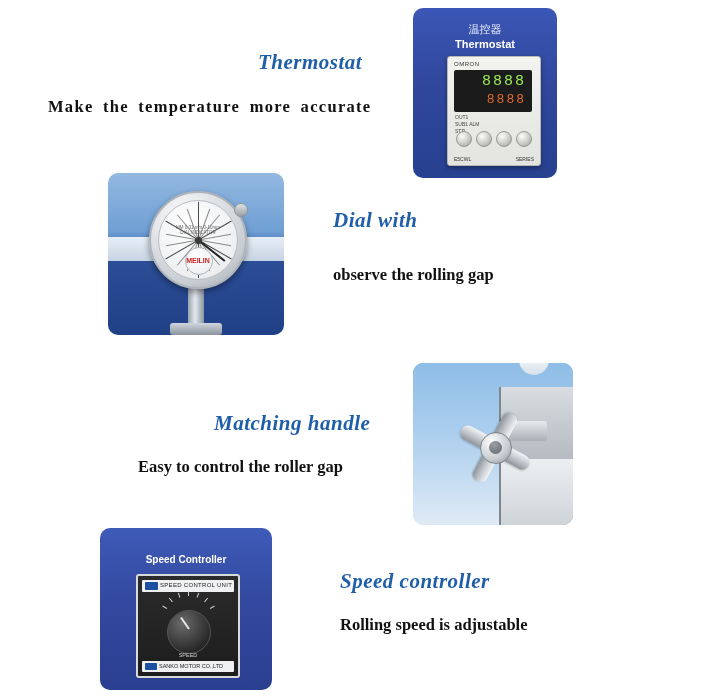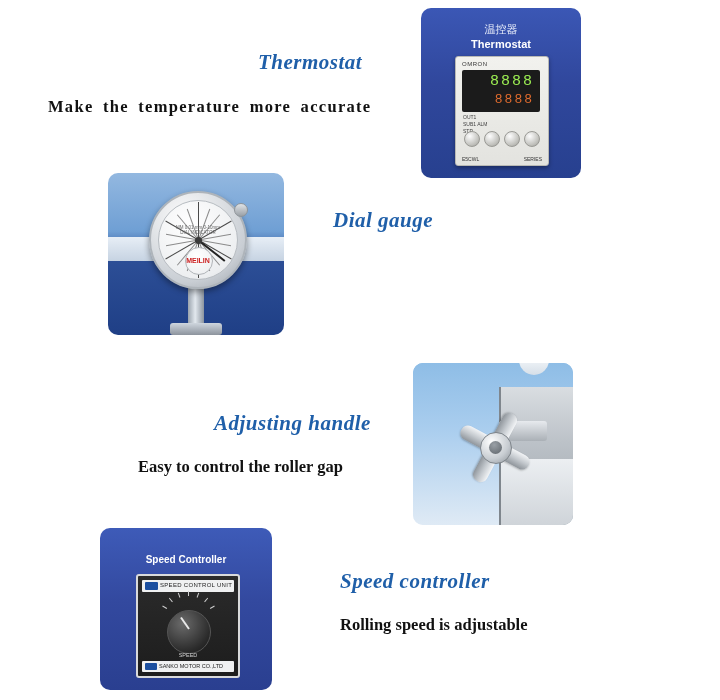--- a/index.html
+++ b/index.html
@@ -39,23 +39,22 @@
   }
   .photo {
     position: absolute;
     border-radius: 10px;
     overflow: hidden;
     background: #2b3f8c;
   }
 
   
   .ph-thermostat {
-    left: 413px; top: 8px; width: 160px; height: 170px;
+    left: 413px; top: 8px; width: 144px; height: 170px;
     background: linear-gradient(180deg,#3b57b5 0%, #30479c 45%, #27408f 100%);
-    margin-left: 8px;
   }
   .th-cn {
     position: absolute; left: 0; right: 0; top: 14px; text-align: center;
     color: #e9eefb; font-size: 11px; font-family: "DejaVu Sans", sans-serif;
   }
   .th-en {
     position: absolute; left: 0; right: 0; top: 30px; text-align: center;
     color: #ffffff; font-size: 11px; font-weight: bold; font-family: "Liberation Sans", sans-serif;
   }
   .th-body {
@@ -346,41 +345,42 @@
       <div class="dial-label">MM 0.01 mm  0-10mm DIAL INDICATOR</div>
       <div class="dial-sub"></div>
       <div class="dial-brand">MEILIN</div>
       <div class="dial-needle"></div>
       <div class="dial-hub"></div>
     </div>
   </div>
 </div>
 
 <div class="feature" style="left:333px; top:208px;">
-  <div class="title">Dial gauge</div>
+  <div class="title">Dial with</div>
 </div>
 <div class="feature" style="left:333px; top:246px;">
+  <div class="desc" style="margin-top:14px;">observe the rolling gap</div>
 </div>
 
 <div class="photo ph-handle">
   <div class="hnd-wall"></div>
   <div class="hnd-lamp"></div>
   <div class="hnd-machine"></div>
   <div class="hnd-machine2"></div>
   <div class="hnd-shaft"></div>
   <div class="hnd-wheel">
     <div class="hnd-spoke" style="transform:rotate(28deg)"></div>
     <div class="hnd-spoke" style="transform:rotate(118deg)"></div>
     <div class="hnd-hub"></div>
     <div class="hnd-hub2"></div>
   </div>
 </div>
 
 <div class="feature" style="left:214px; top:411px;">
-  <div class="title">Adjusting  handle</div>
+  <div class="title">Matching  handle</div>
 </div>
 <div class="feature" style="left:138px; top:452px;">
   <div class="desc">Easy to control the roller gap</div>
 </div>
 
 <div class="photo ph-speed">
   <div class="sp-en">Speed Controller</div>
   <div class="sp-panel">
     <div class="sp-hdr">
       <span class="sp-logo"></span>

